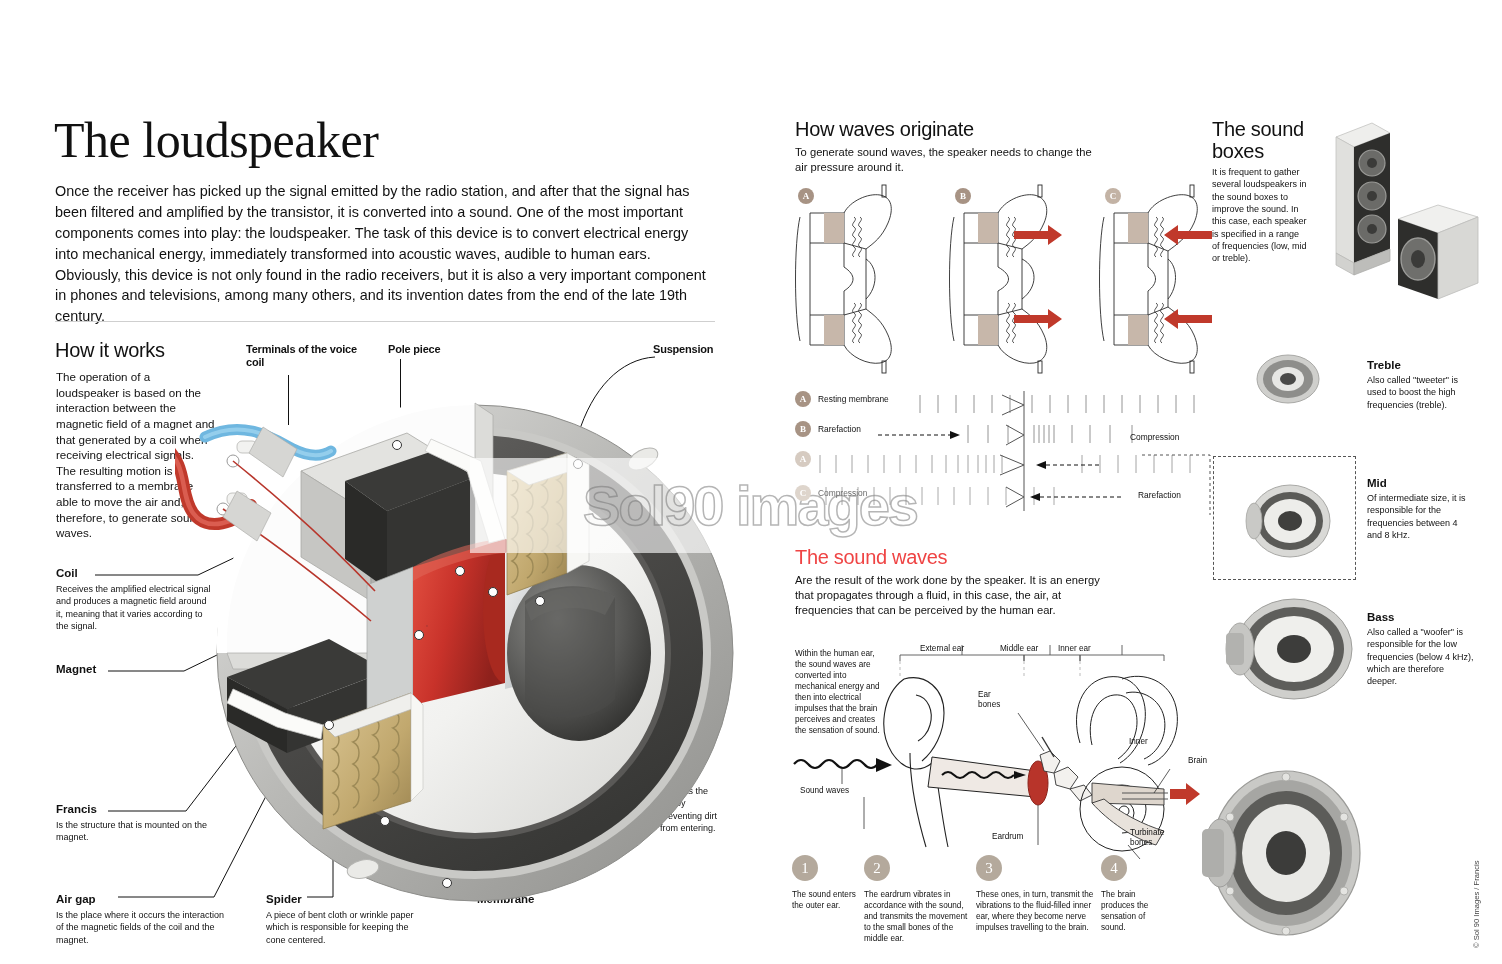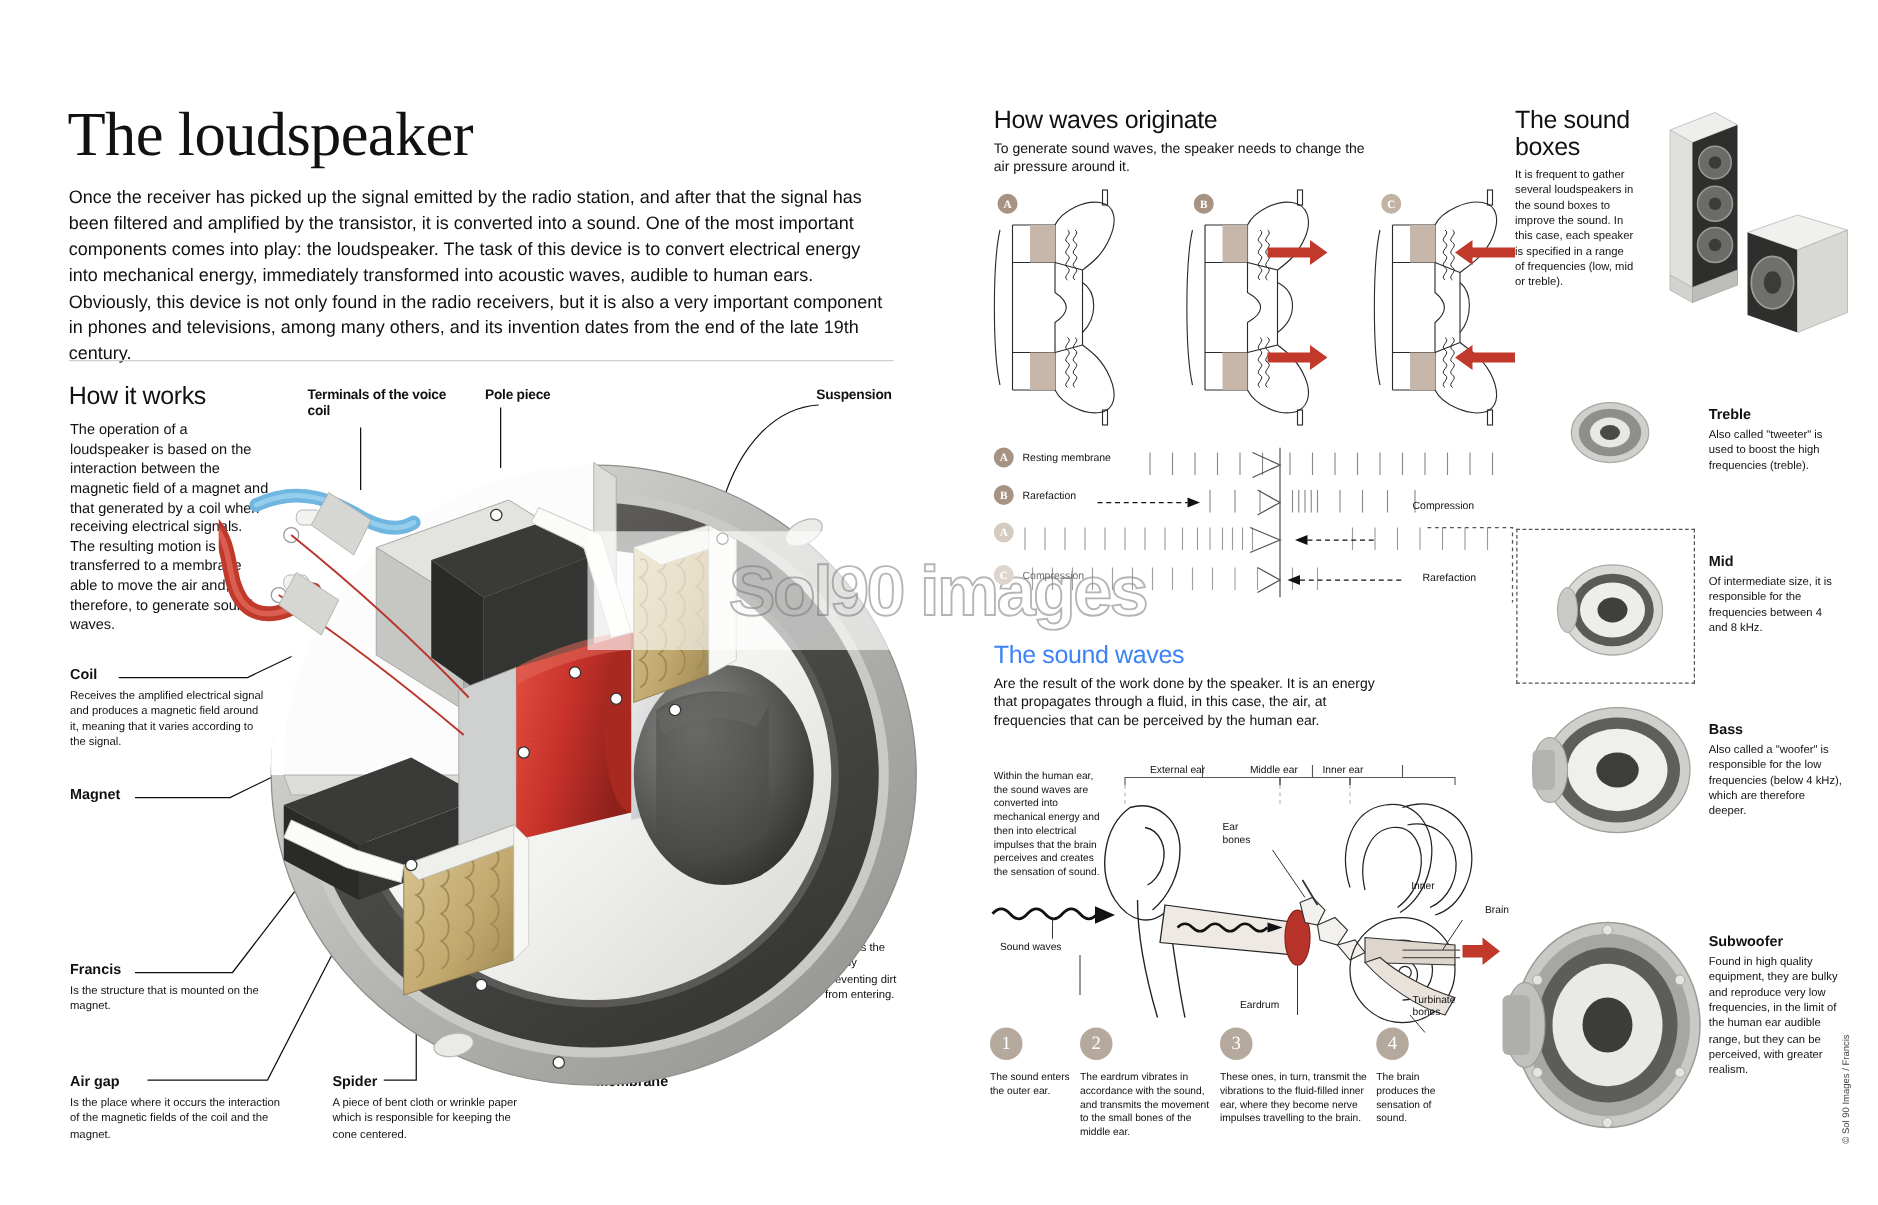--- a/index.html
+++ b/index.html
@@ -2,30 +2,30 @@
 <html><head>
 <meta charset="utf-8">
 <style>
   * { box-sizing: border-box; margin:0; padding:0; }
   html,body { background:#fff; }
   body {
     width:1502px; height:964px;
     font-family:"Liberation Sans", sans-serif;
     color:#111; position:relative; overflow:hidden;
   }
-  .page { position:absolute; inset:0; }
+  .page { position:absolute; inset:0;margin-top:33px; }
 
   
   .hd-main {
     font-family:"Liberation Serif", serif;
     font-size:50px; font-weight:400; letter-spacing:-.5px; line-height:1;
   }
   .intro { font-size:14.4px; line-height:1.45; }
   .sec-title { font-size:20px; font-weight:normal; letter-spacing:-.3px; }
-  .sec-title.grey { color:#3b82f6; }
+  .sec-title.grey { color:#ef4444; }
   .sec-sub { font-size:11.2px; line-height:1.33; }
   .lbl { font-size:11px; font-weight:bold; letter-spacing:-.2px; }
   .body-xs { font-size:8.2px; line-height:1.35; }
   .body-s { font-size:9px; line-height:1.37; }
   .body-m { font-size:11.6px; line-height:1.35; }
   .callout-title { font-size:11.5px; font-weight:bold; }
   .thin-line { position:absolute; background:#111; }
   .hr { position:absolute; height:1px; background:#cfcfcf; }
 
   
@@ -773,20 +773,16 @@
       <g fill="#e4e4e1" stroke="#a8a8a5" stroke-width="0.8">
         <circle cx="88" cy="14" r="4"></circle>
           <circle cx="146" cy="54" r="4"></circle>
         <circle cx="146" cy="128" r="4"></circle>
           <circle cx="88" cy="168" r="4"></circle>
         <circle cx="32" cy="128" r="4"></circle>
           <circle cx="32" cy="54" r="4"></circle>
       </g>
     </svg>
   </div>
-  <div class="prod-cap" style="left:1367px;top:748px;">
-    <div class="callout-title">Subwoofer</div>
-    <div class="body-s">Found in high quality equipment, they are bulky and reproduce very low frequencies, in the limit of the human ear audible range, but they can be perceived, with greater realism.</div>
-  </div>
 
   <div id="credit">© Sol 90 Images / Francis</div>
 
 </div>
 
 </body></html>

